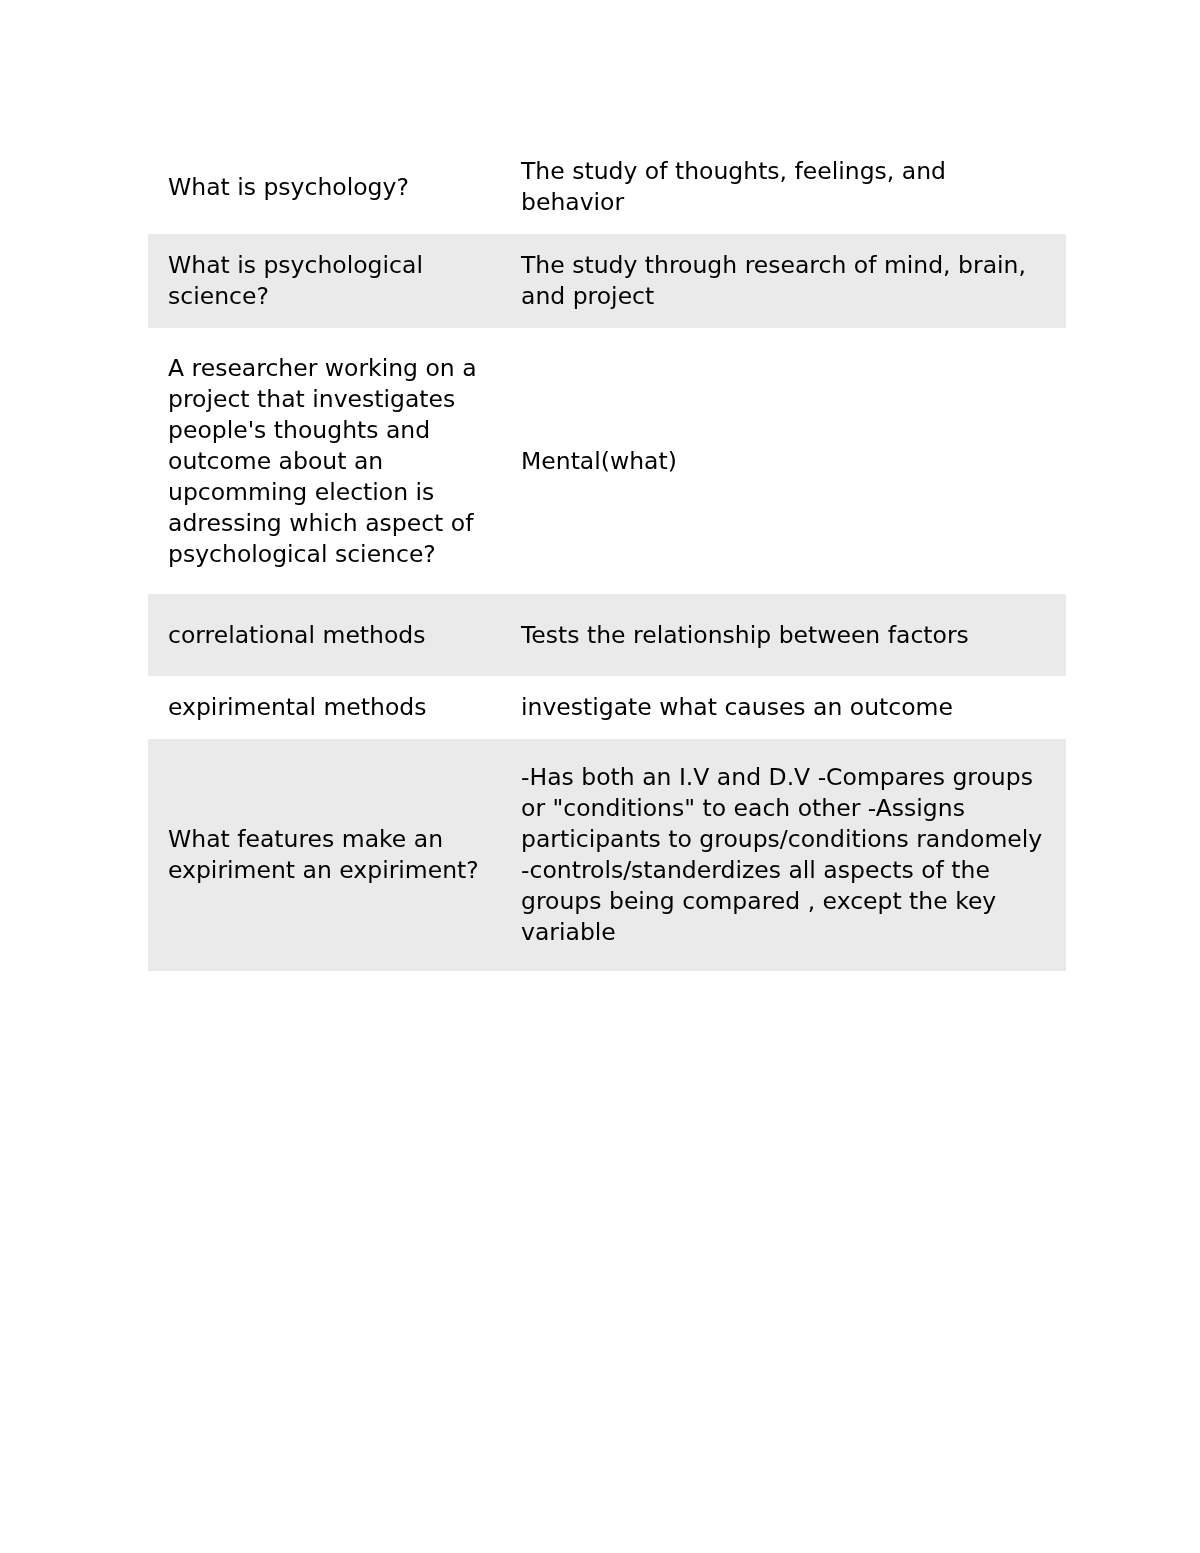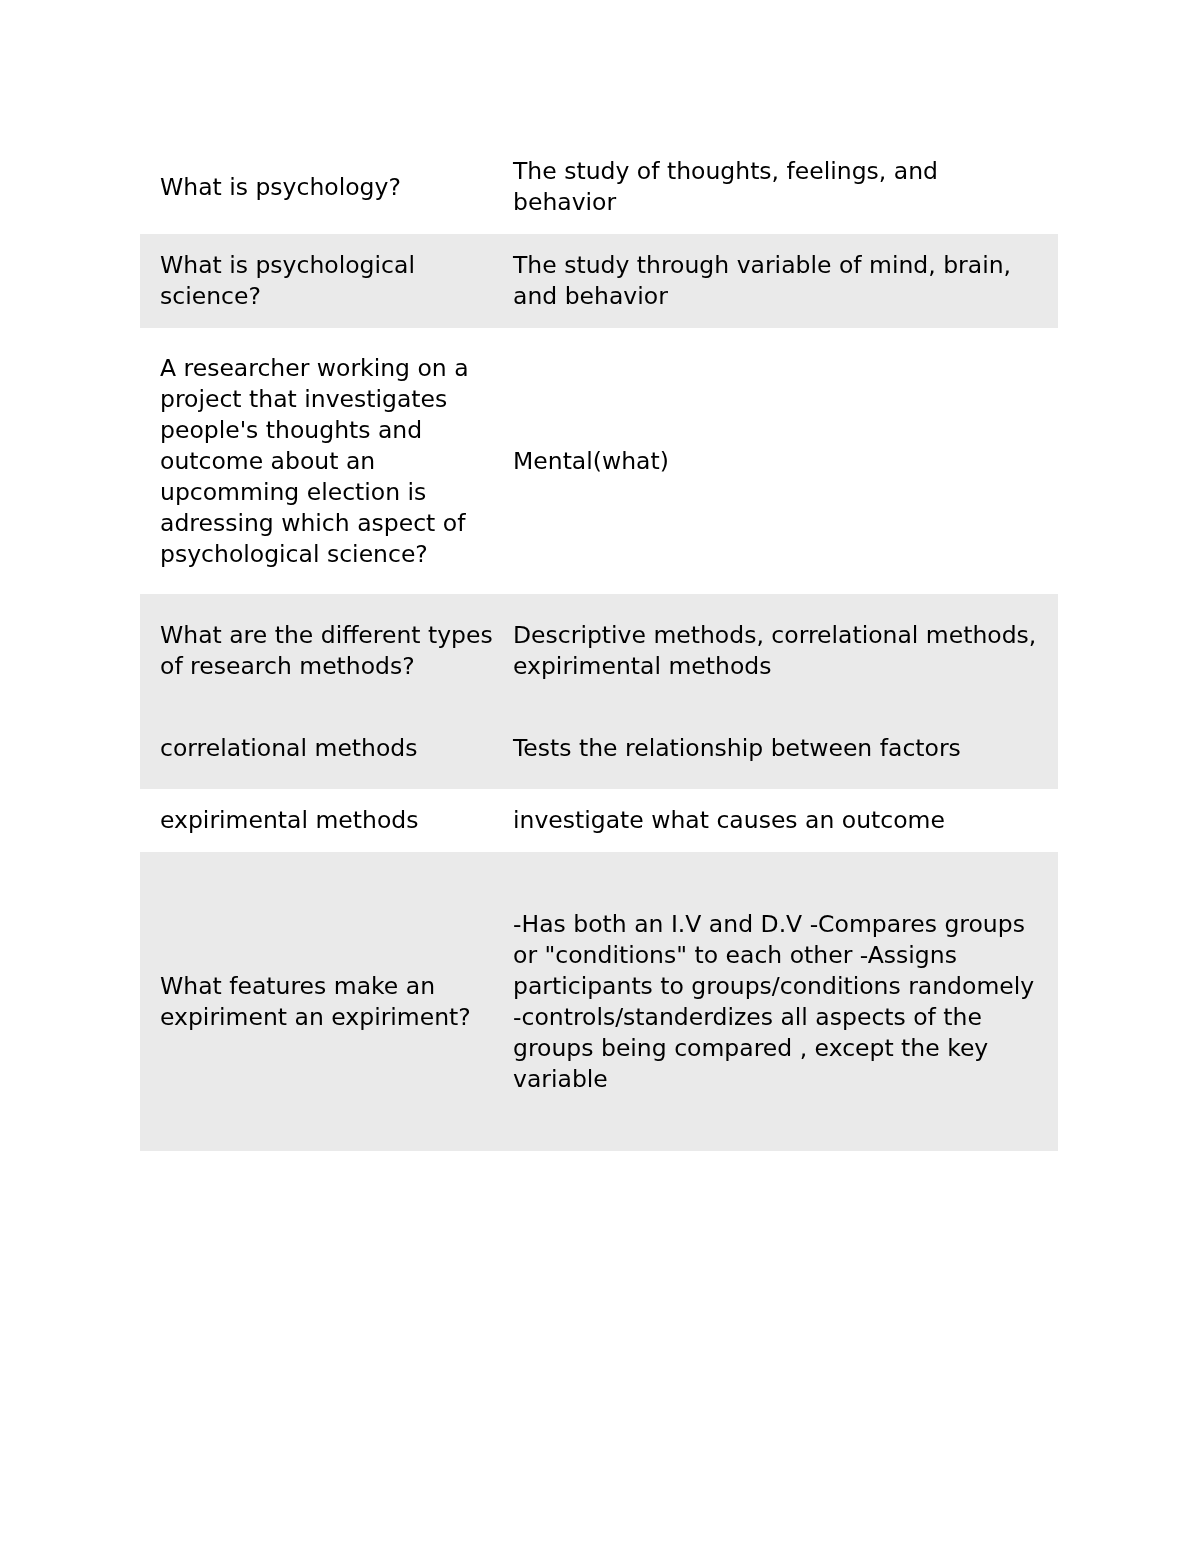--- a/index.html
+++ b/index.html
@@ -16,21 +16,21 @@
   }
   .page {
     position: relative;
     width: 1200px;
     height: 1553px;
     background: #ffffff;
     overflow: hidden;
   }
   .flashcard-table {
     position: absolute;
-    left: 140px;
+    left: 148px;
     top: 140px;
     width: 918px;
     border-collapse: collapse;
     table-layout: fixed;
   }
   .flashcard-table tr.row-shaded {
     background: #eaeaea;
   }
   .flashcard-table tr.row-plain {
     background: #ffffff;
@@ -60,21 +60,21 @@
     hyphens: none;
   }
   
   tr.r0 td { height: 81px; }
   tr.r1 td { height: 92px; }
   tr.r2 td { height: 266px; }
   tr.r3 td { height: 113px; }
   tr.r4 td { height: 113px; }
   tr.r5 td { height: 82px; }
   tr.r6 td { height: 62px; }
-  tr.r7 td { height: 299px; }
+  tr.r7 td { height: 232px; }
   tr.r8 td { height: 112px; }
 </style>
 </head>
 <body>
 
 <div class="page">
   <table class="flashcard-table">
     <tbody>
 
       <tr class="row-plain r0">
@@ -84,41 +84,33 @@
         <td class="definition-cell">
           <span class="cell-text">The study of thoughts, feelings, and behavior</span>
         </td>
       </tr>
 
       <tr class="row-shaded r1">
         <td class="term-cell">
           <span class="cell-text">What is psychological science?</span>
         </td>
         <td class="definition-cell">
-          <span class="cell-text">The study through variable of mind, brain, and behavior</span>
+          <span class="cell-text">The study through research of mind, brain, and project</span>
         </td>
       </tr>
 
       <tr class="row-plain r2">
         <td class="term-cell">
           <span class="cell-text">A researcher working on a project that investigates people's thoughts and outcome about an upcomming election is adressing which aspect of psychological science?</span>
         </td>
         <td class="definition-cell">
           <span class="cell-text">Mental(what)</span>
         </td>
       </tr>
 
-      <tr class="row-shaded r3">
-        <td class="term-cell">
-          <span class="cell-text">What are the different types of research methods?</span>
-        </td>
-        <td class="definition-cell">
-          <span class="cell-text">Descriptive methods, correlational methods, expirimental methods</span>
-        </td>
-      </tr>
 
 
       <tr class="row-shaded r5">
         <td class="term-cell">
           <span class="cell-text">correlational methods</span>
         </td>
         <td class="definition-cell">
           <span class="cell-text">Tests the relationship between factors</span>
         </td>
       </tr>

